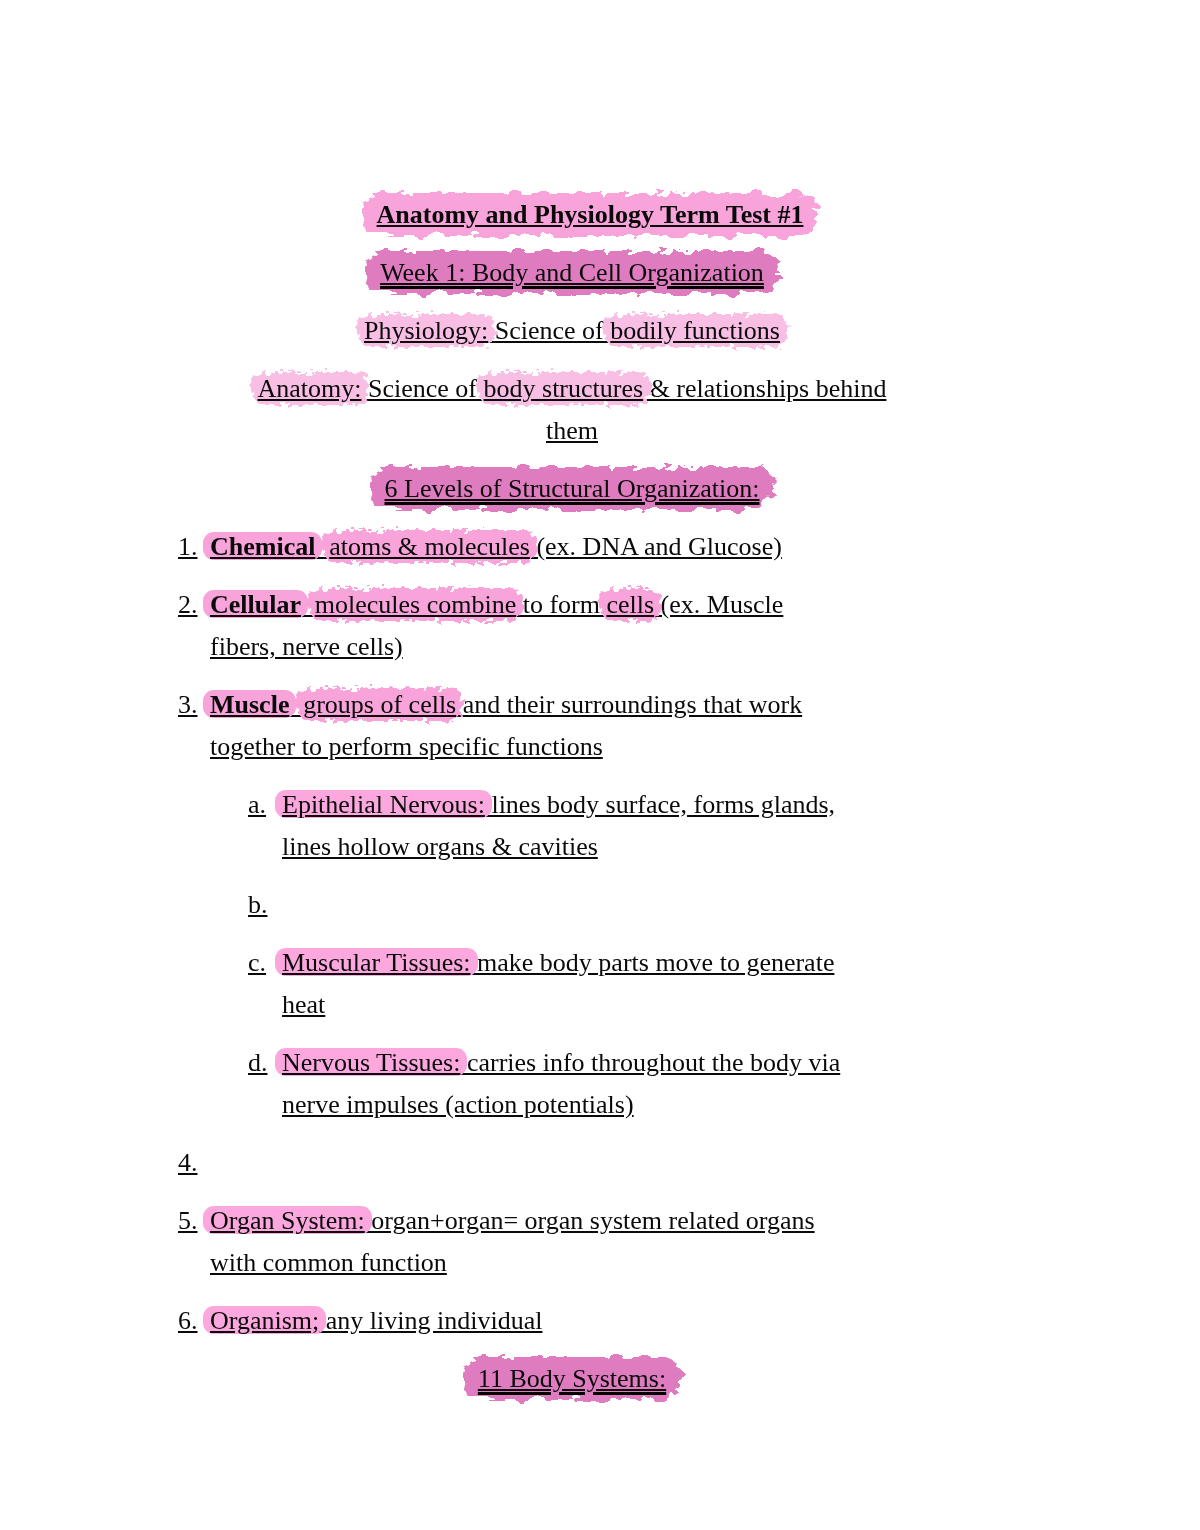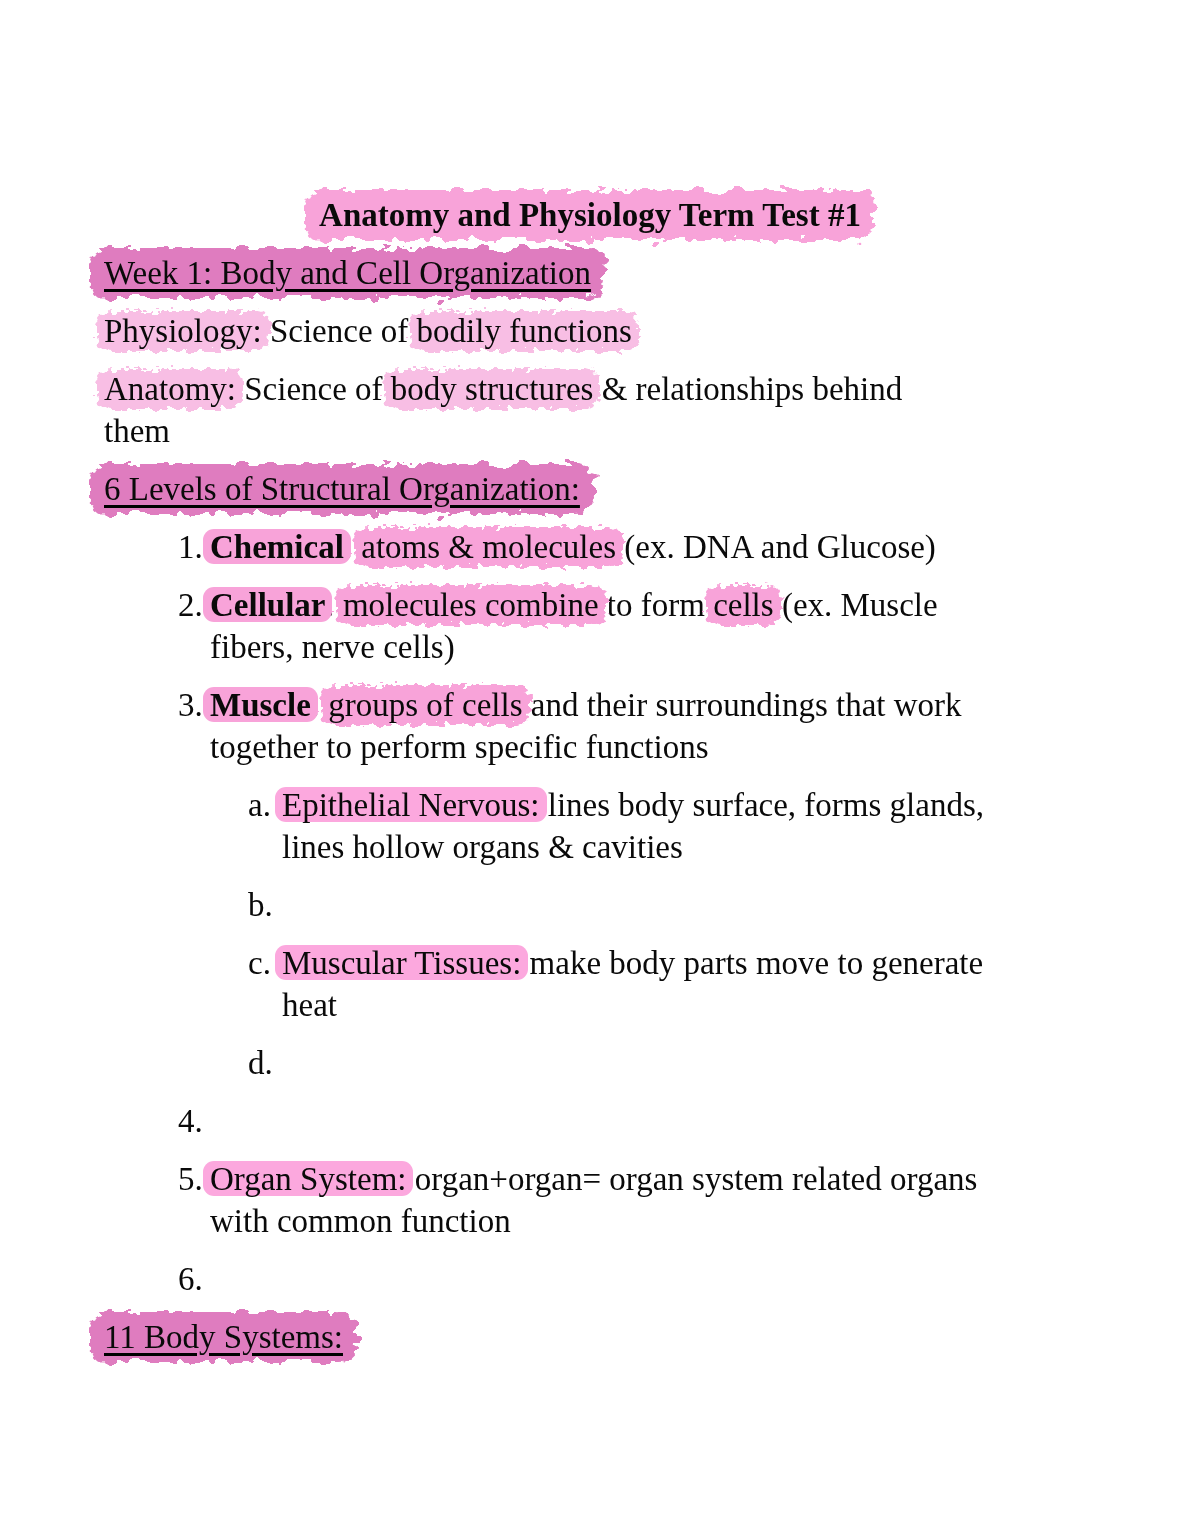--- a/index.html
+++ b/index.html
@@ -10,31 +10,32 @@
     overflow: hidden;
     font-family: "Liberation Serif", "DejaVu Serif", serif;
     color: #0a0a0a;
     position: relative;
   }
   .doc {
     padding-top: 194px;
     width: 1200px;
   }
   .block {
-    font-size: 33px;
+    font-size: 26px;
     line-height: 42px;
     margin-bottom: 16px;
+    text-decoration: underline;
   }
   .block .content { white-space: pre-wrap; }
   .block.title {
     text-align: center;
     font-weight: bold;
     padding-right: 20px;
   }
-  .block.para, .block.heading { margin-left: 104px; margin-right: 120px; }
+  .block.para, .block.heading { margin-left: 64px; margin-right: 120px; text-align: center; }
   .block.li   { margin-left: 178px; display: flex; }
   .block.sub  { margin-left: 248px; display: flex; }
   .block.li > .marker  { flex: 0 0 32px; }
   .block.sub > .marker { flex: 0 0 34px; }
   .marker { color: #0a0a0a; }
   .b { font-weight: bold; }
   .u {
     text-decoration: underline;
     text-decoration-thickness: 3px;
     text-decoration-color: #000;
@@ -112,26 +113,29 @@
     <div class="block sub">
       <span class="marker">b.</span>
     </div>
     <div class="block sub">
       <span class="marker">c.</span>
       <span class="content"><span class="hl st-solid" style="--hl: #FCA8DE;">Muscular Tissues:</span><span> make body parts move to generate
 heat</span></span>
     </div>
     <div class="block sub">
       <span class="marker">d.</span>
+      <span class="content"><span class="hl st-solid" style="--hl: #FCA8DE;">Nervous Tissues:</span><span> carries info throughout the body via
+nerve impulses (action potentials)</span></span>
     </div>
     <div class="block li">
       <span class="marker">4.</span>
     </div>
     <div class="block li">
       <span class="marker">5.</span>
       <span class="content"><span class="hl st-solid" style="--hl: #FCA8DE;">Organ System:</span><span> organ+organ= organ system related organs
 with common function</span></span>
     </div>
     <div class="block li">
       <span class="marker">6.</span>
+      <span class="content"><span class="hl st-solid" style="--hl: #FCA8DE;">Organism;</span><span> any living individual</span></span>
     </div>
     <div class="block heading"><span class="content"><span class="hl st-scribble-big u" style="--hl: #DF7BBF;">11 Body Systems:</span></span></div>
   </div>
 
 </body></html>

